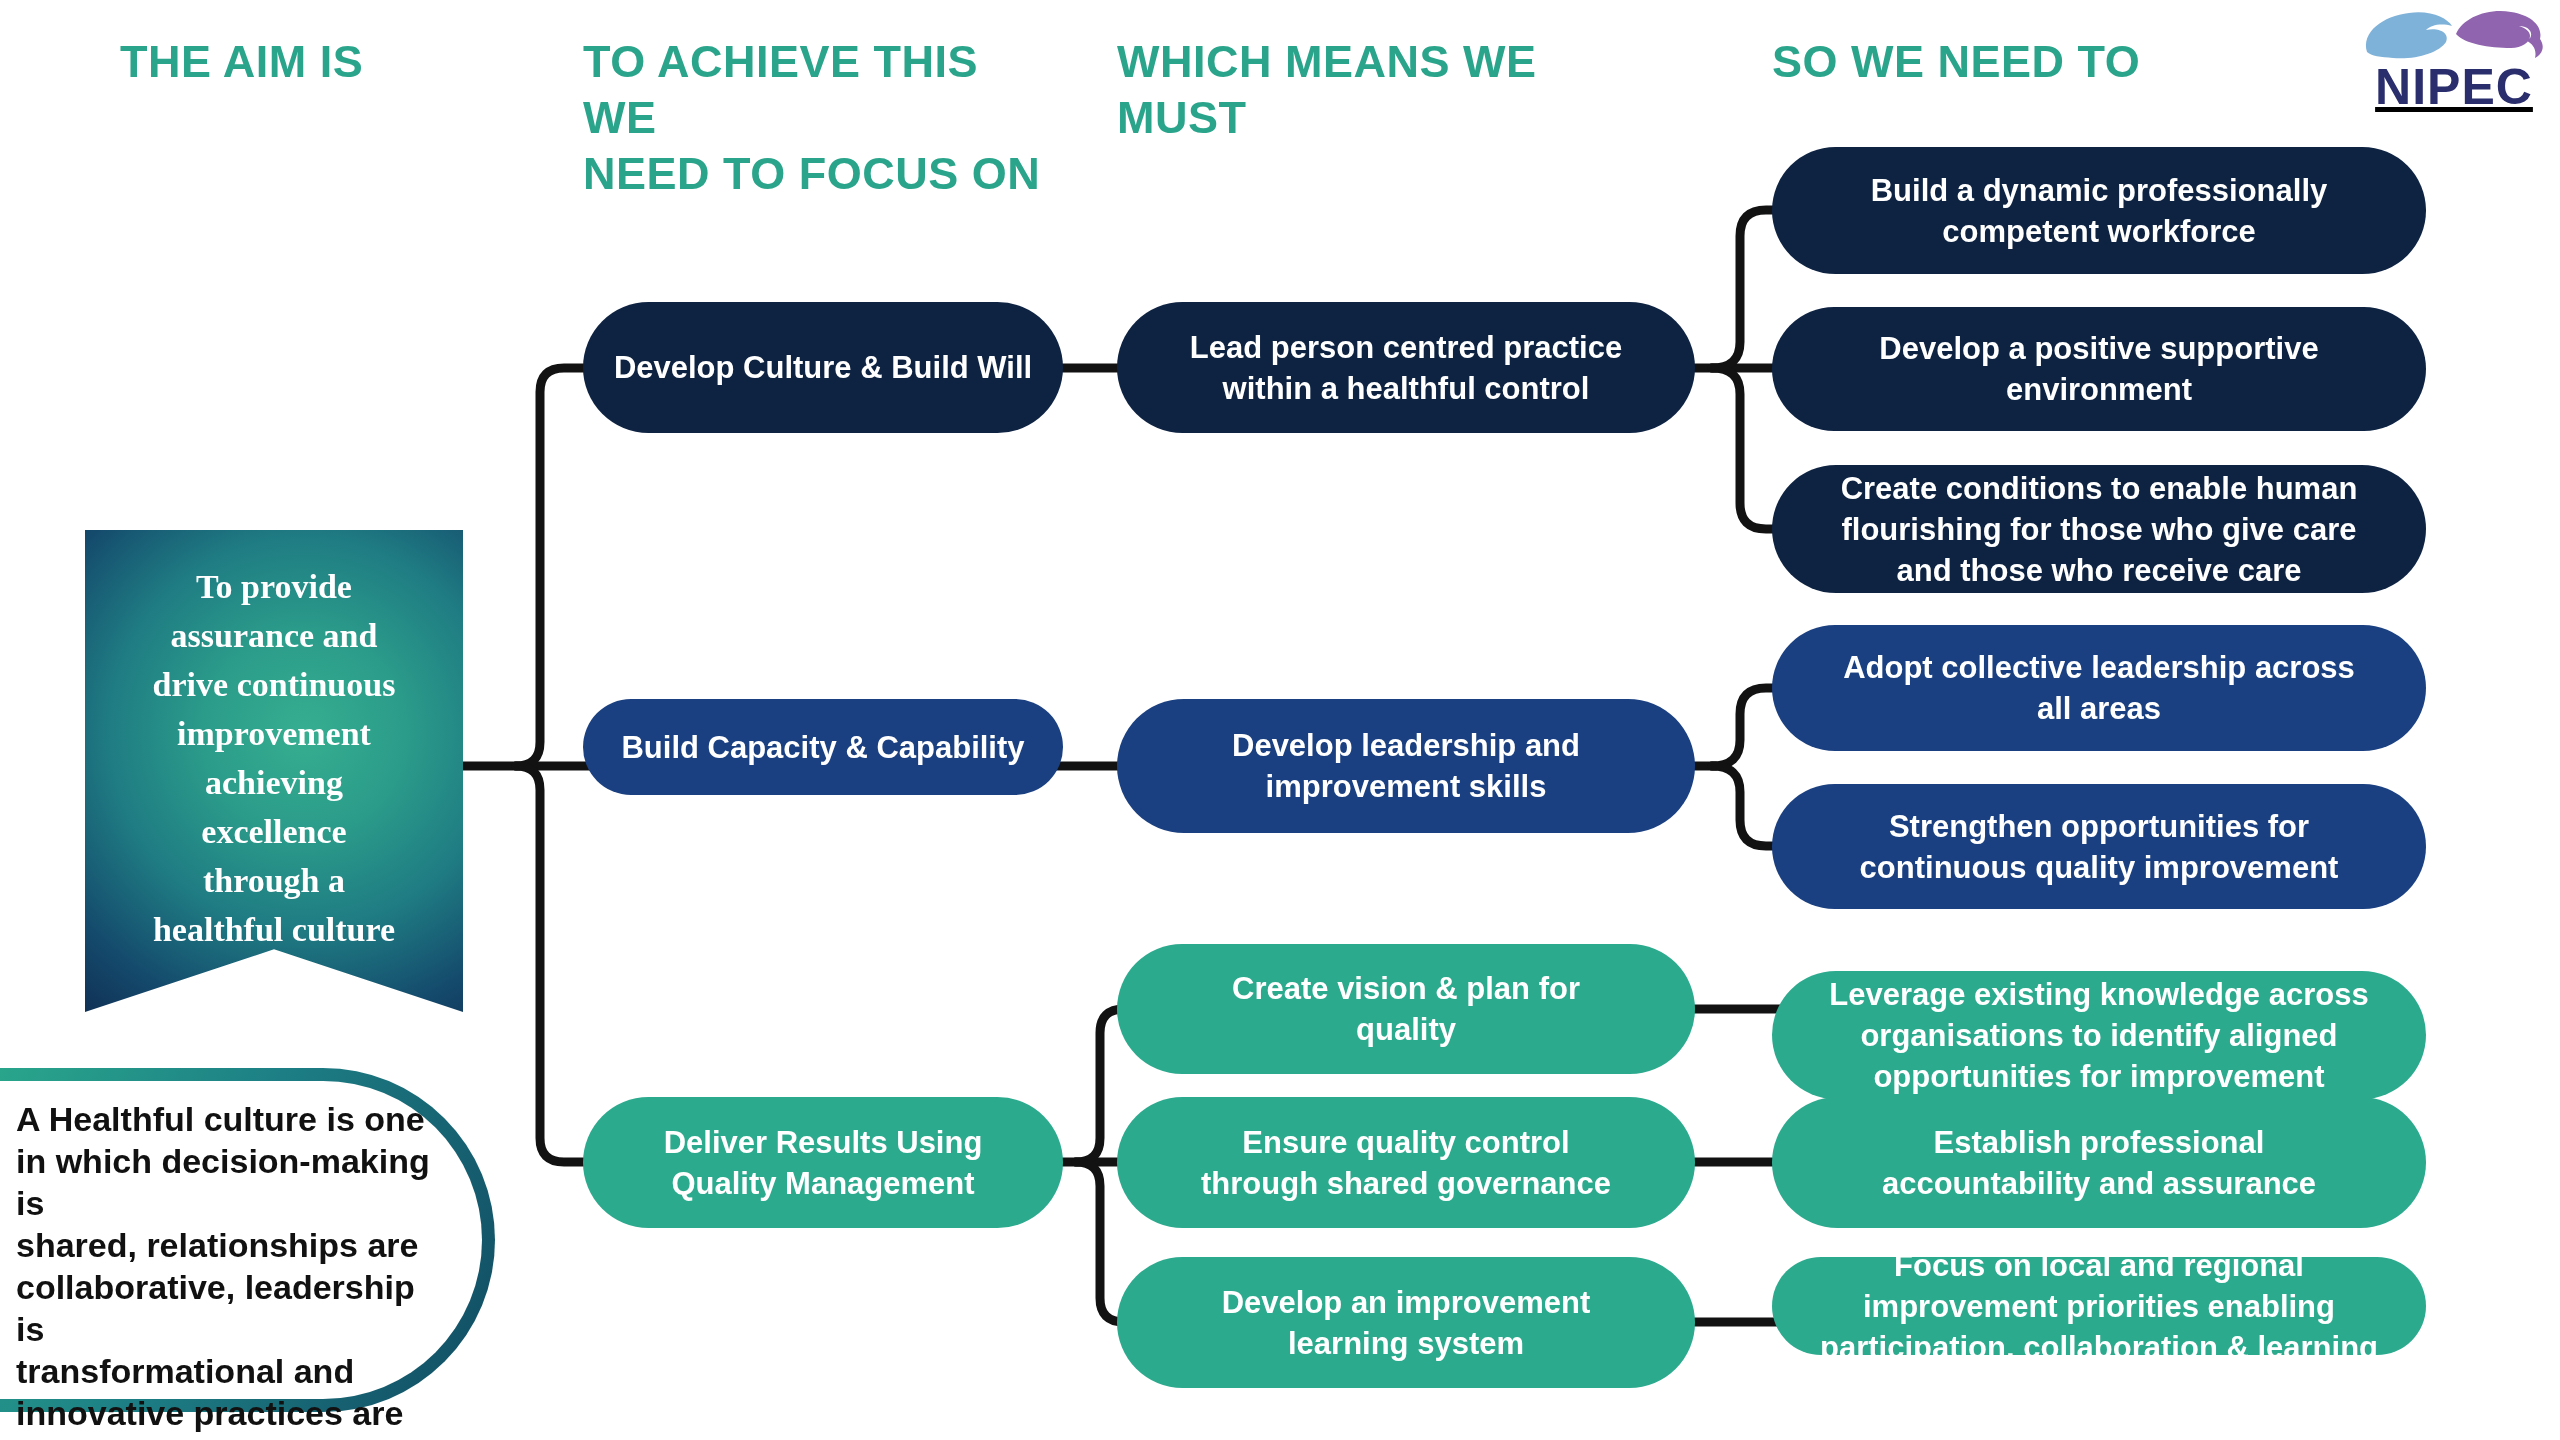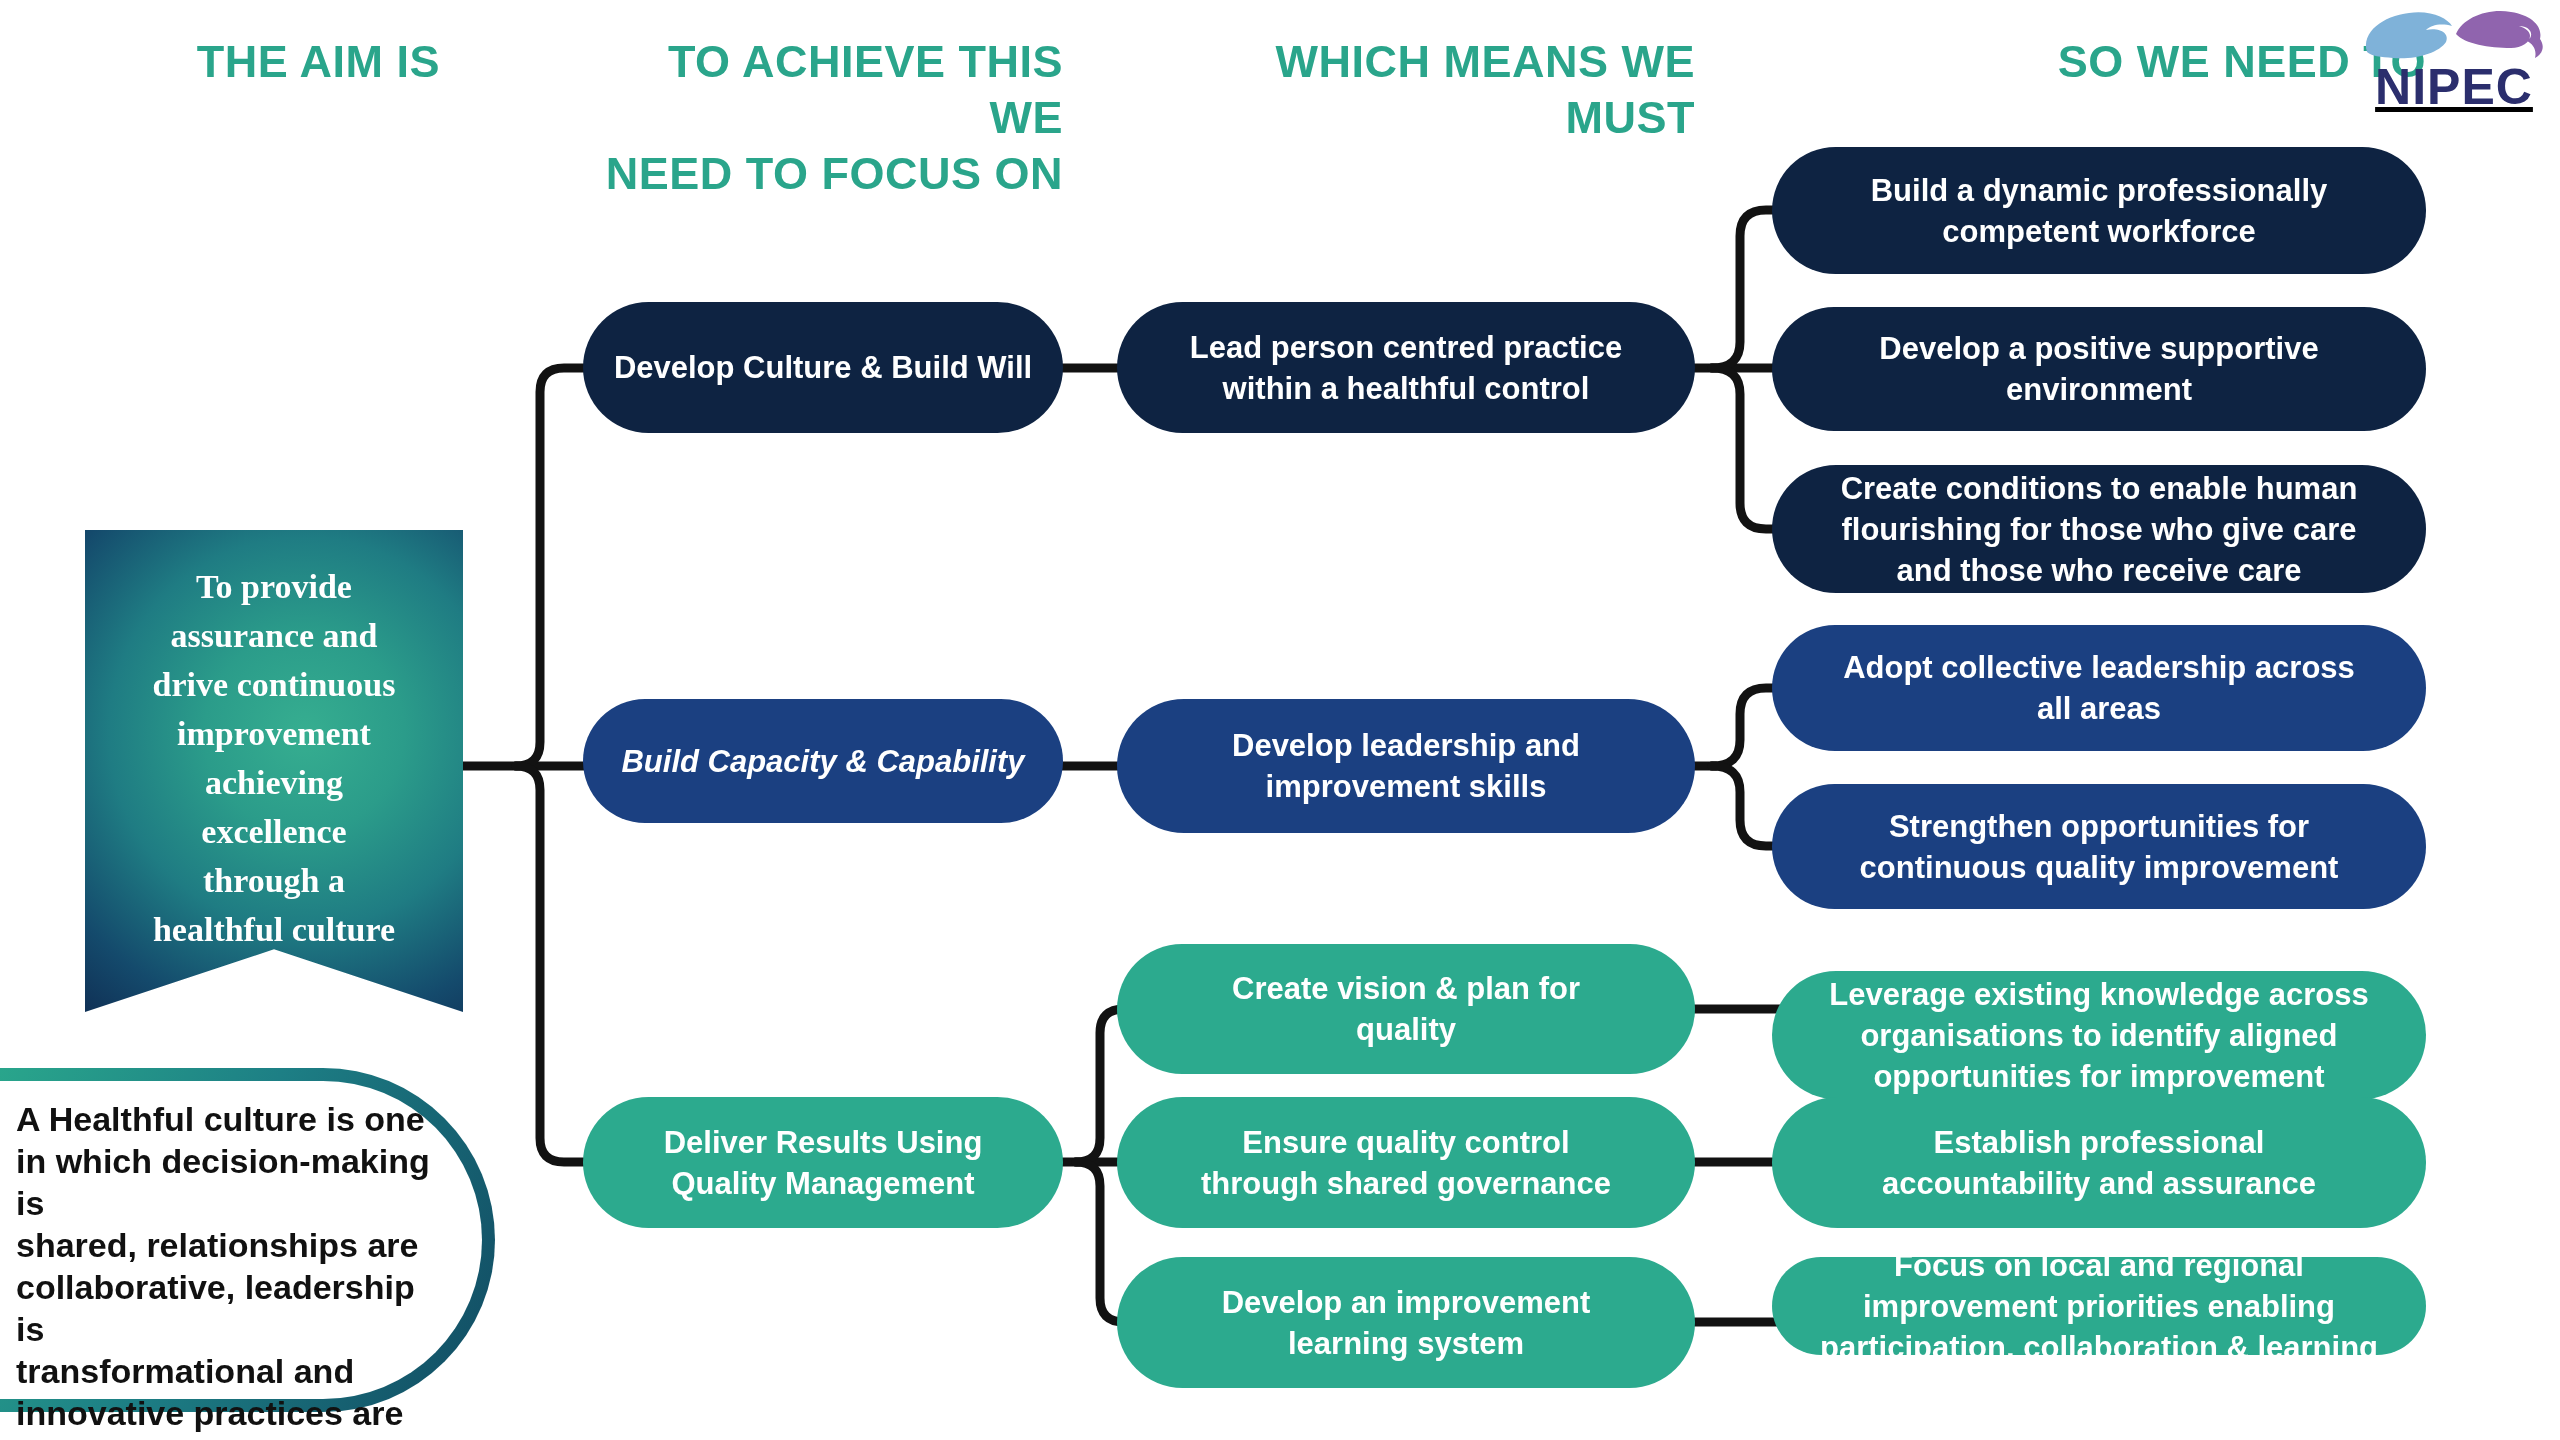--- a/index.html
+++ b/index.html
@@ -3,21 +3,21 @@
 <meta charset="utf-8">
 <style>
   html,body{margin:0;padding:0;background:#ffffff;}
   body{
     width:2560px;height:1440px;position:relative;overflow:hidden;
     font-family:"Liberation Sans","DejaVu Sans",sans-serif;
   }
   .col-header{
     position:absolute;top:34px;
     color:#2aa58b;font-size:45px;font-weight:bold;line-height:56px;
-    text-align:right;white-space:pre-line;letter-spacing:.5px;
+    text-align:left;white-space:pre-line;letter-spacing:.5px;
   }
   #connectors{position:absolute;left:0;top:0;z-index:1;}
   .pill{
     position:absolute;z-index:2;border-radius:70px;
     display:flex;align-items:center;justify-content:center;
     color:#ffffff;font-size:31px;font-weight:bold;line-height:41px;
     text-align:center;white-space:pre-line;padding:0 28px;box-sizing:border-box;
   }
   .navy{background:#0e2342;}
   .blue{background:#1b4081;text-align:center;}
@@ -113,21 +113,21 @@
   <div class="note-text">A Healthful culture is one
 in which decision-making is
 shared, relationships are
 collaborative, leadership is
 transformational and
 innovative practices are
 supported</div>
 </div>
 
 <div class="pill navy" style="left:583px;top:302px;width:480px;height:131px;">Develop Culture &amp; Build Will</div>
-<div class="pill blue" style="left:583px;top:699px;width:480px;height:124px;font-style:italic;">Build Capacity &amp; Capability</div>
+<div class="pill blue" style="left:583px;top:699px;width:480px;height:96px;">Build Capacity &amp; Capability</div>
 <div class="pill teal" style="left:583px;top:1097px;width:480px;height:131px;">Deliver Results Using
 Quality Management</div>
 
 <div class="pill navy" style="left:1117px;top:302px;width:578px;height:131px;">Lead person centred practice
 within a healthful control</div>
 <div class="pill blue" style="left:1117px;top:699px;width:578px;height:134px;">Develop leadership and
 improvement skills</div>
 <div class="pill teal" style="left:1117px;top:944px;width:578px;height:130px;">Create vision &amp; plan for
 quality</div>
 <div class="pill teal" style="left:1117px;top:1097px;width:578px;height:131px;">Ensure quality control

